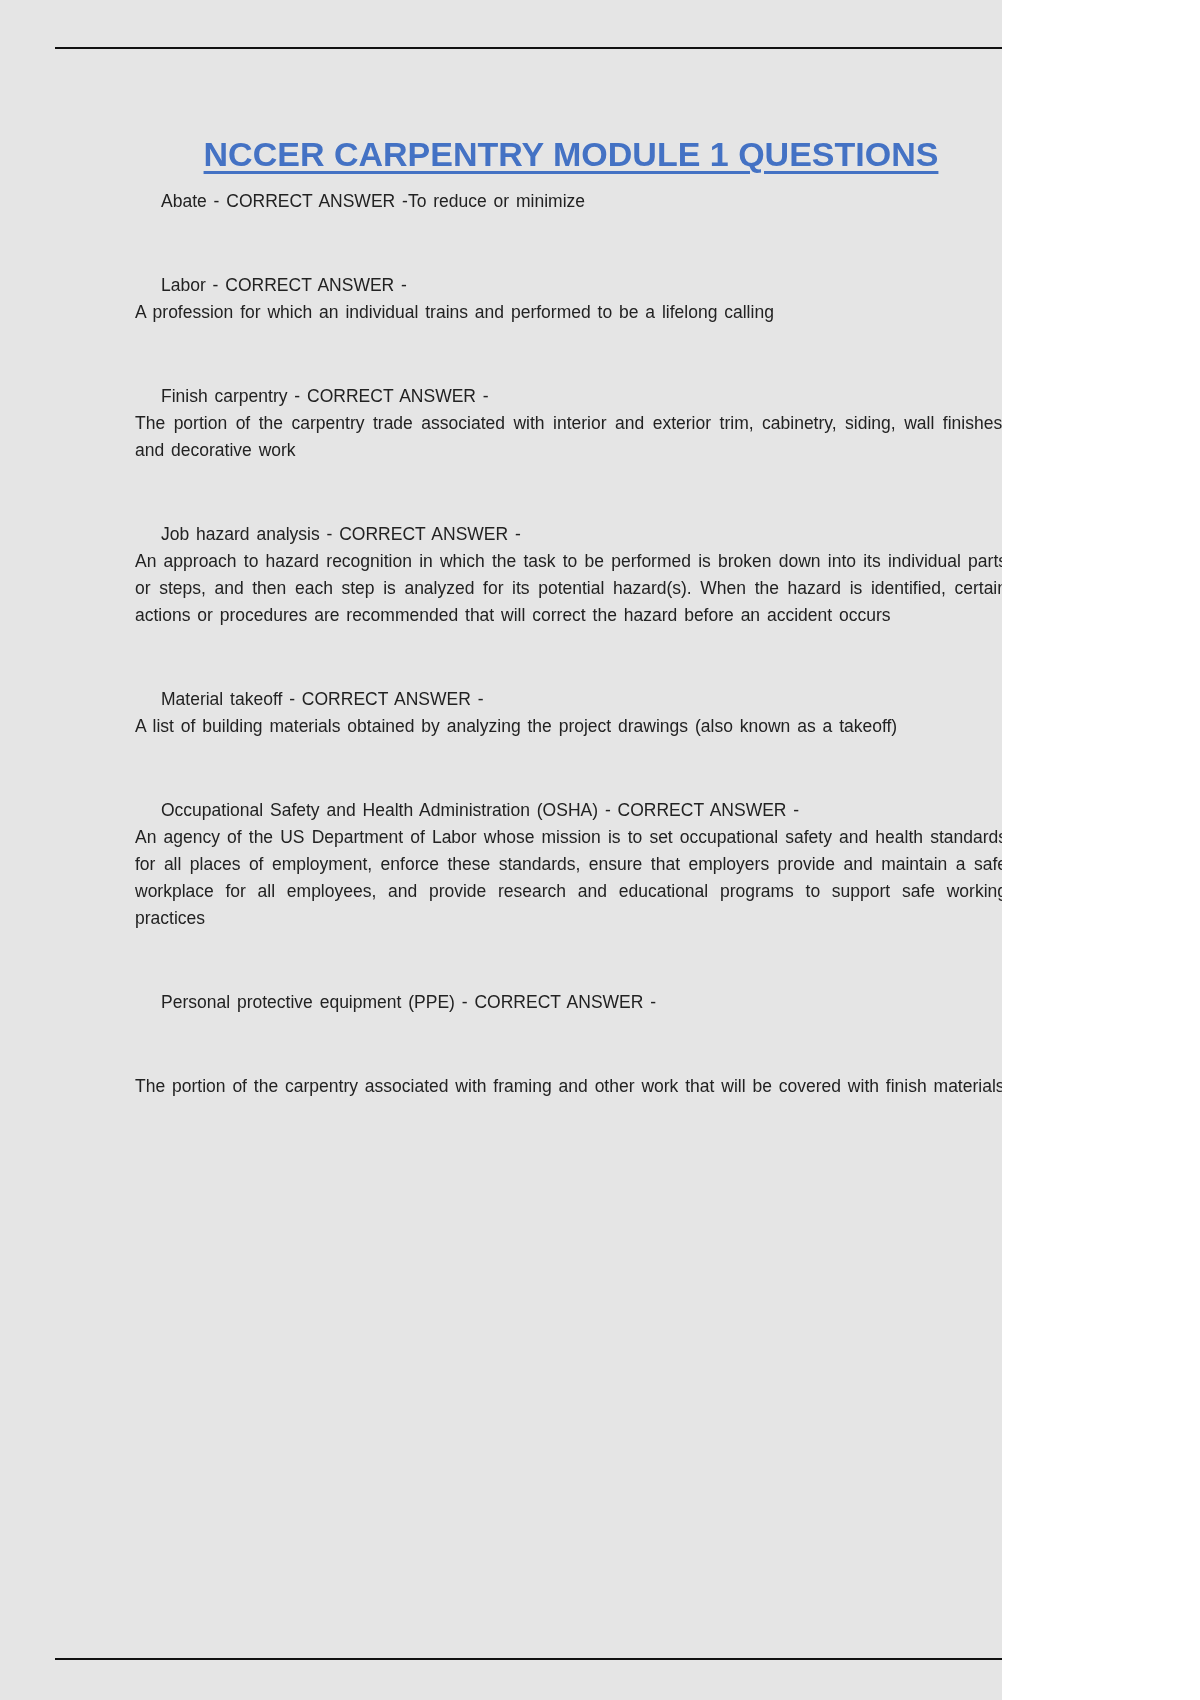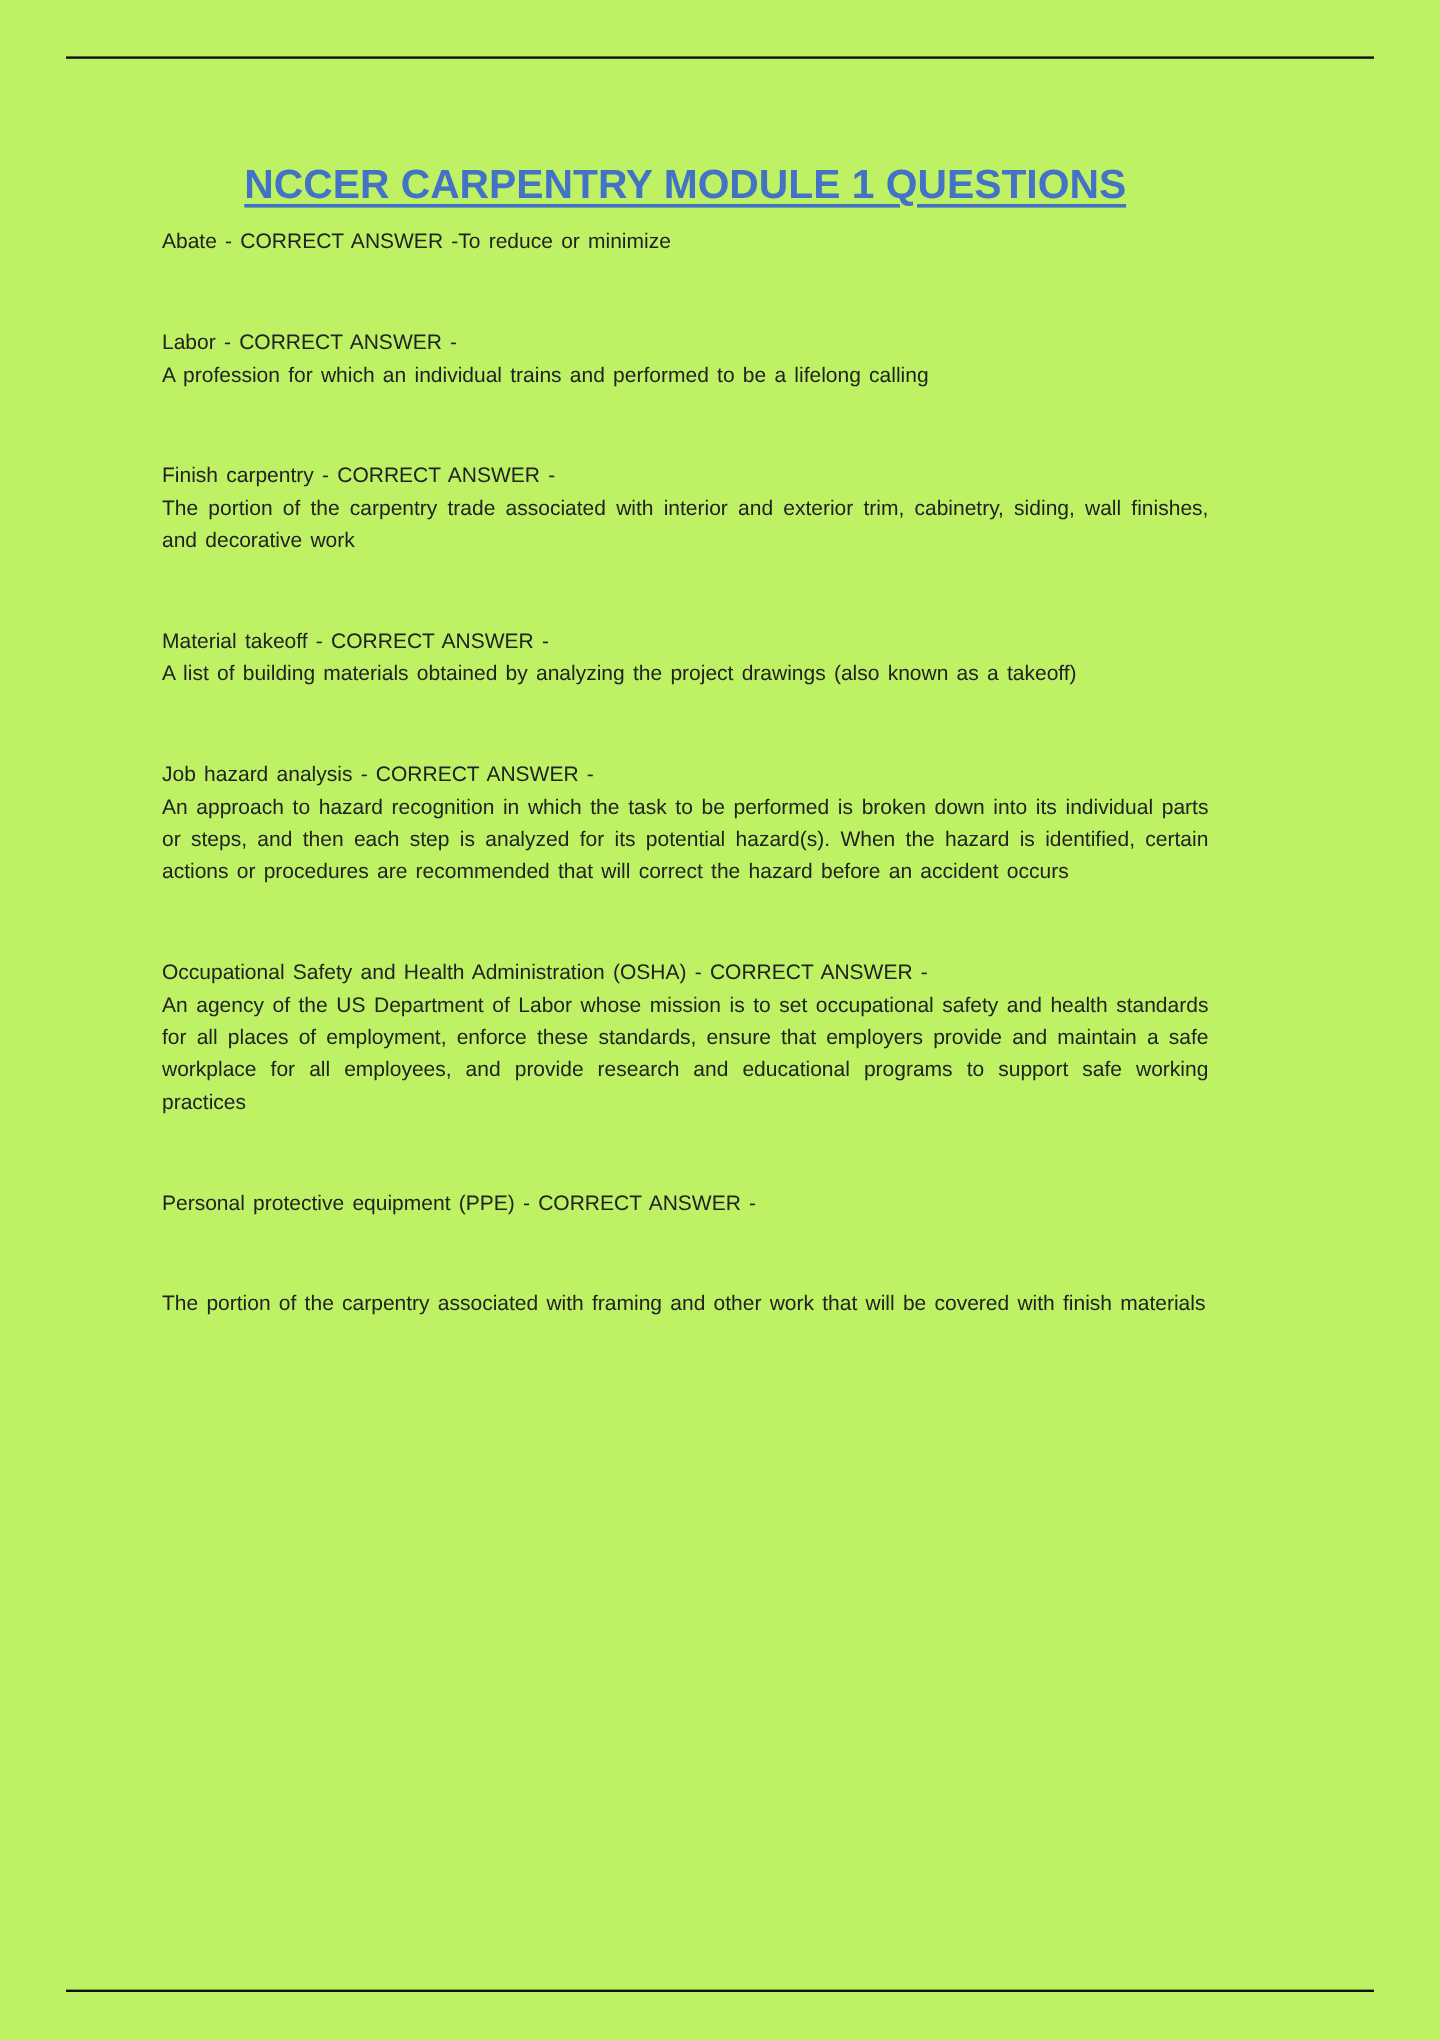--- a/index.html
+++ b/index.html
@@ -2,23 +2,23 @@
 <html><head>
 <meta charset="utf-8">
 <style>
   html, body {
     margin: 0;
     padding: 0;
     background: #ffffff;
   }
   .page {
     position: relative;
-    width: 1200px;
+    width: 1002px;
     height: 1700px;
-    background: #bef264;
+    background: #e5e5e5;
     font-family: "Liberation Sans", sans-serif;
     overflow: hidden;
   }
   .rule {
     position: absolute;
     left: 55px;
     width: 1090px;
     height: 0;
     border-top: 2px solid #111111;
   }
@@ -48,20 +48,21 @@
   .entry {
     margin-bottom: 57px;
     color: #222222;
     font-size: 17.5px;
     line-height: 27px;
     text-align: justify;
     word-spacing: 2px;
   }
   .entry-heading {
     text-align: left;
+    margin-left: 26px;
   }
   .entry-body {
     text-align: justify;
   }
 </style>
 </head>
 <body>
 
 <div class="page">
 
@@ -82,27 +83,27 @@
       <div class="entry-heading">Labor - CORRECT ANSWER -</div>
       <div class="entry-body">A profession for which an individual trains and performed to be a lifelong calling</div>
     </div>
 
     <div class="entry">
       <div class="entry-heading">Finish carpentry - CORRECT ANSWER -</div>
       <div class="entry-body">The portion of the carpentry trade associated with interior and exterior trim, cabinetry, siding, wall finishes, and decorative work</div>
     </div>
 
     <div class="entry">
-      <div class="entry-heading">Material takeoff - CORRECT ANSWER -</div>
-      <div class="entry-body">A list of building materials obtained by analyzing the project drawings (also known as a takeoff)</div>
+      <div class="entry-heading">Job hazard analysis - CORRECT ANSWER -</div>
+      <div class="entry-body">An approach to hazard recognition in which the task to be performed is broken down into its individual parts or steps, and then each step is analyzed for its potential hazard(s). When the hazard is identified, certain actions or procedures are recommended that will correct the hazard before an accident occurs</div>
     </div>
 
     <div class="entry">
-      <div class="entry-heading">Job hazard analysis - CORRECT ANSWER -</div>
-      <div class="entry-body">An approach to hazard recognition in which the task to be performed is broken down into its individual parts or steps, and then each step is analyzed for its potential hazard(s). When the hazard is identified, certain actions or procedures are recommended that will correct the hazard before an accident occurs</div>
+      <div class="entry-heading">Material takeoff - CORRECT ANSWER -</div>
+      <div class="entry-body">A list of building materials obtained by analyzing the project drawings (also known as a takeoff)</div>
     </div>
 
     <div class="entry">
       <div class="entry-heading">Occupational Safety and Health Administration (OSHA) - CORRECT ANSWER -</div>
       <div class="entry-body">An agency of the US Department of Labor whose mission is to set occupational safety and health standards for all places of employment, enforce these standards, ensure that employers provide and maintain a safe workplace for all employees, and provide research and educational programs to support safe working practices</div>
     </div>
 
     <div class="entry">
       <div class="entry-heading">Personal protective equipment (PPE) - CORRECT ANSWER -</div>
     </div>

